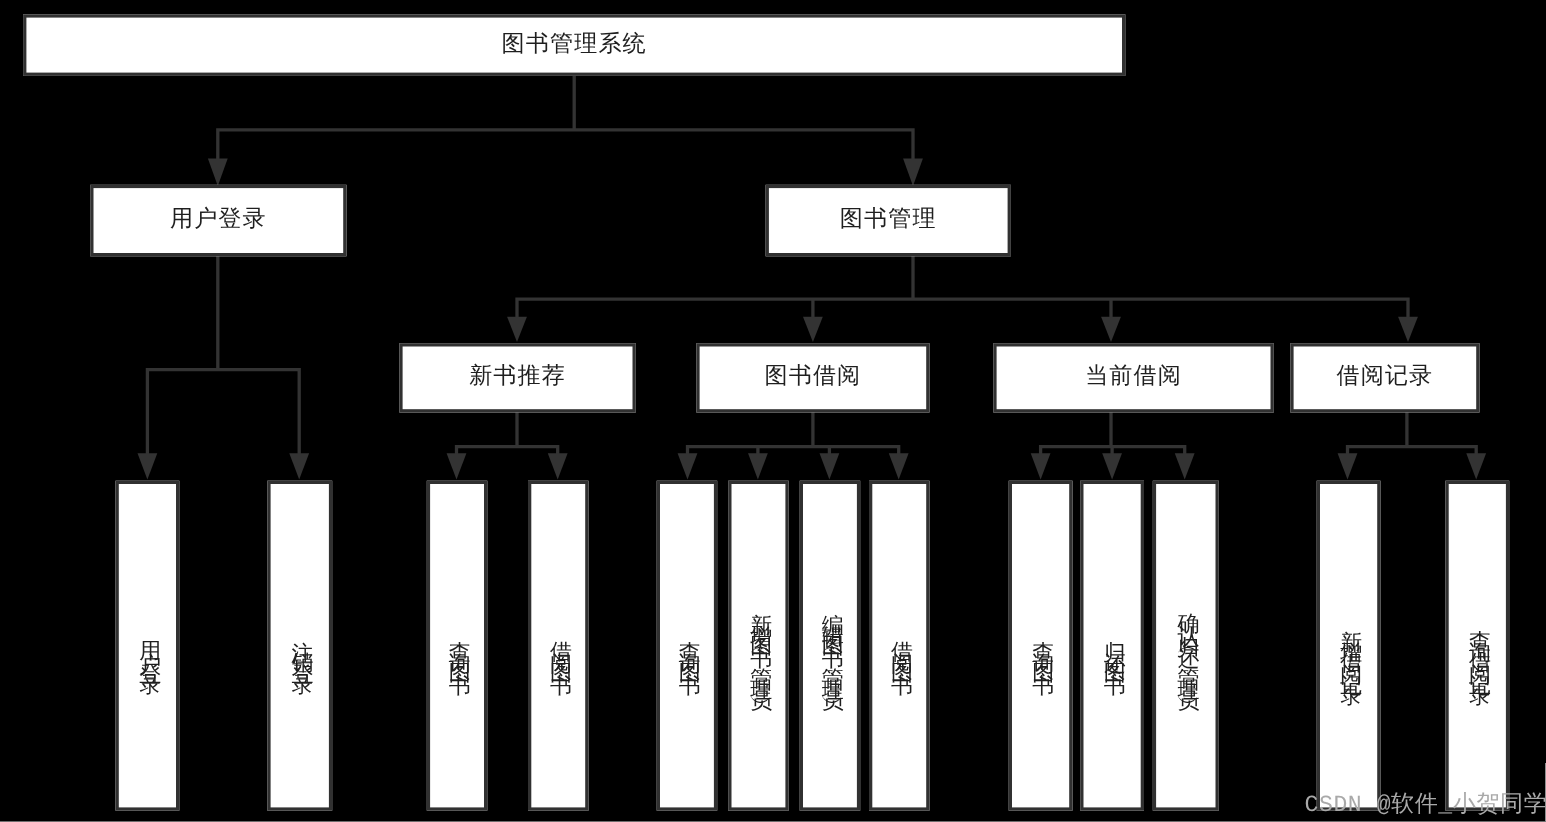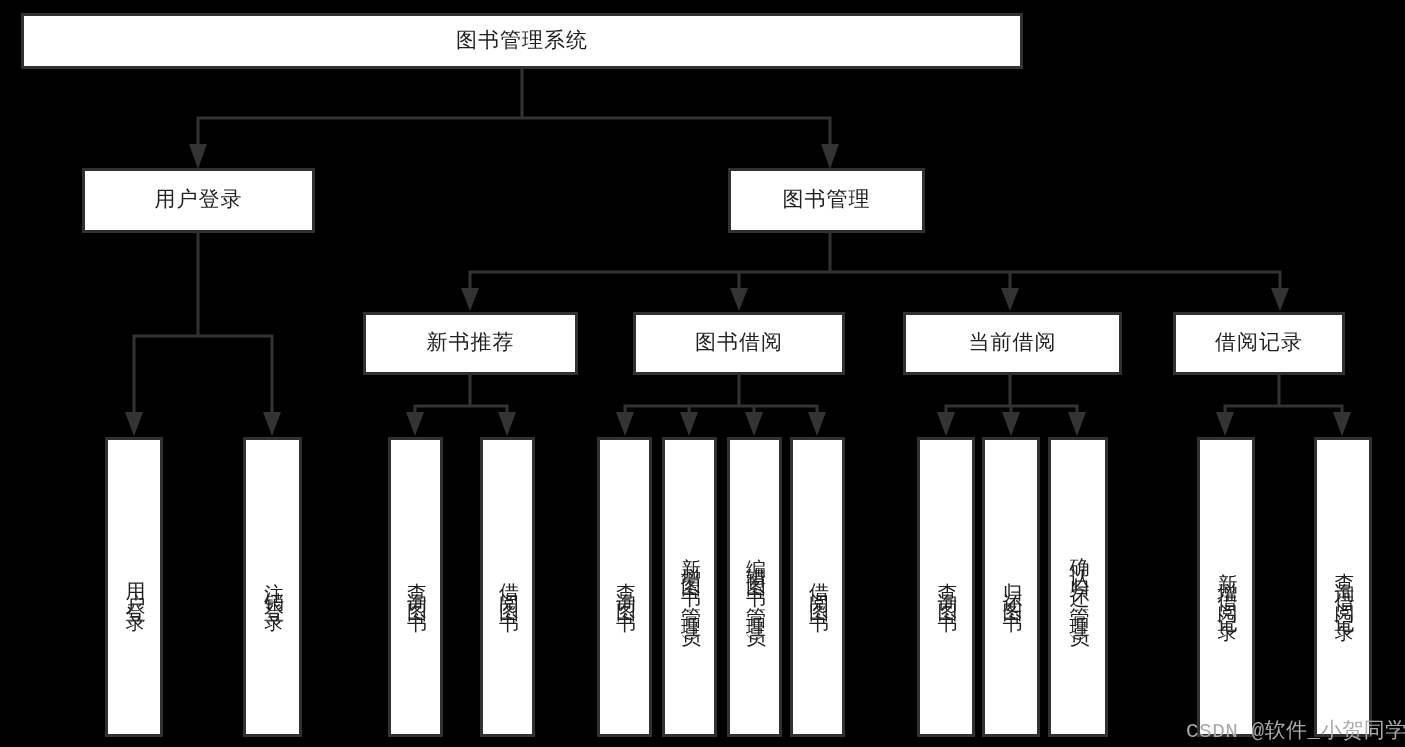--- a/index.html
+++ b/index.html
@@ -15,24 +15,24 @@
     font-size:21px;letter-spacing:1px;line-height:1;
   }
   .leaf{top:437px;height:300px;}
   .vtext{
     writing-mode:vertical-rl;text-orientation:mixed;
     letter-spacing:10px;font-size:20px;line-height:1;
   }
   
   #n-root      {left:21px;  top:13px;  width:1002px;height:56px;}
   #n-userlogin {left:82px;  top:168px; width:233px; height:65px;}
-  #n-bookmgmt  {left:728px; top:168px; width:197px; height:65px;}
+  #n-bookmgmt  {left:696px; top:168px; width:223px; height:65px;}
   #n-newbook   {left:363px; top:312px; width:215px; height:63px;}
   #n-borrow    {left:633px; top:312px; width:212px; height:63px;}
-  #n-current   {left:903px; top:312px; width:219px; height:63px;}
+  #n-current   {left:903px; top:312px; width:255px; height:63px;}
   #n-records   {left:1173px;top:312px; width:172px; height:63px;}
   #l-0 {left:105px; width:58px;}
   #l-1 {left:243px; width:59px;}
   #l-2 {left:388px; width:55px;}
   #l-3 {left:480px; width:55px;}
   #l-4 {left:597px; width:55px;}
   #l-5 {left:662px; width:55px;}
   #l-6 {left:727px; width:55px;}
   #l-7 {left:790px; width:55px;}
   #l-8 {left:917px; width:58px;}

